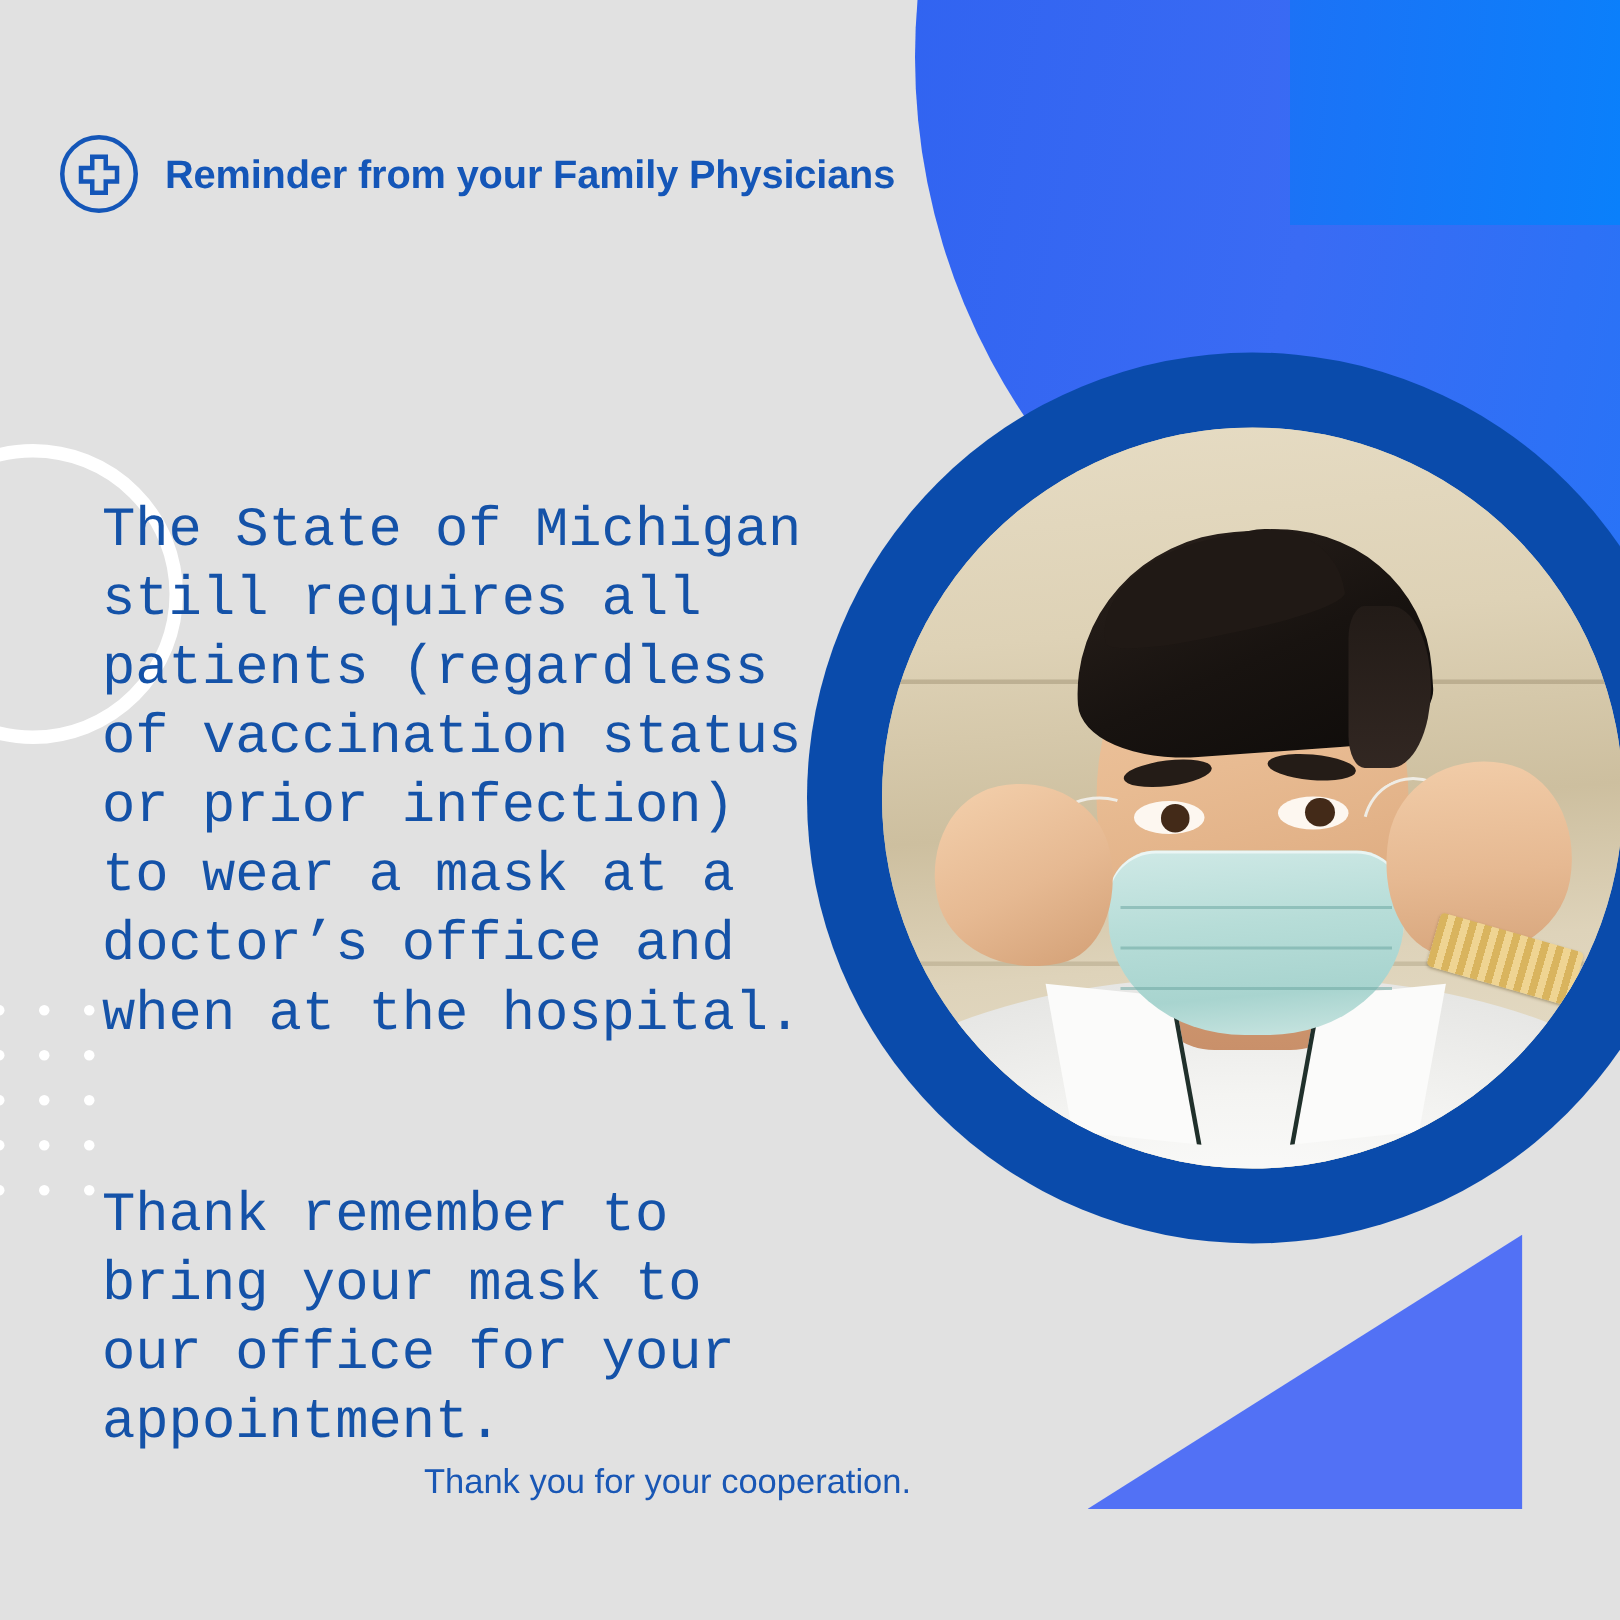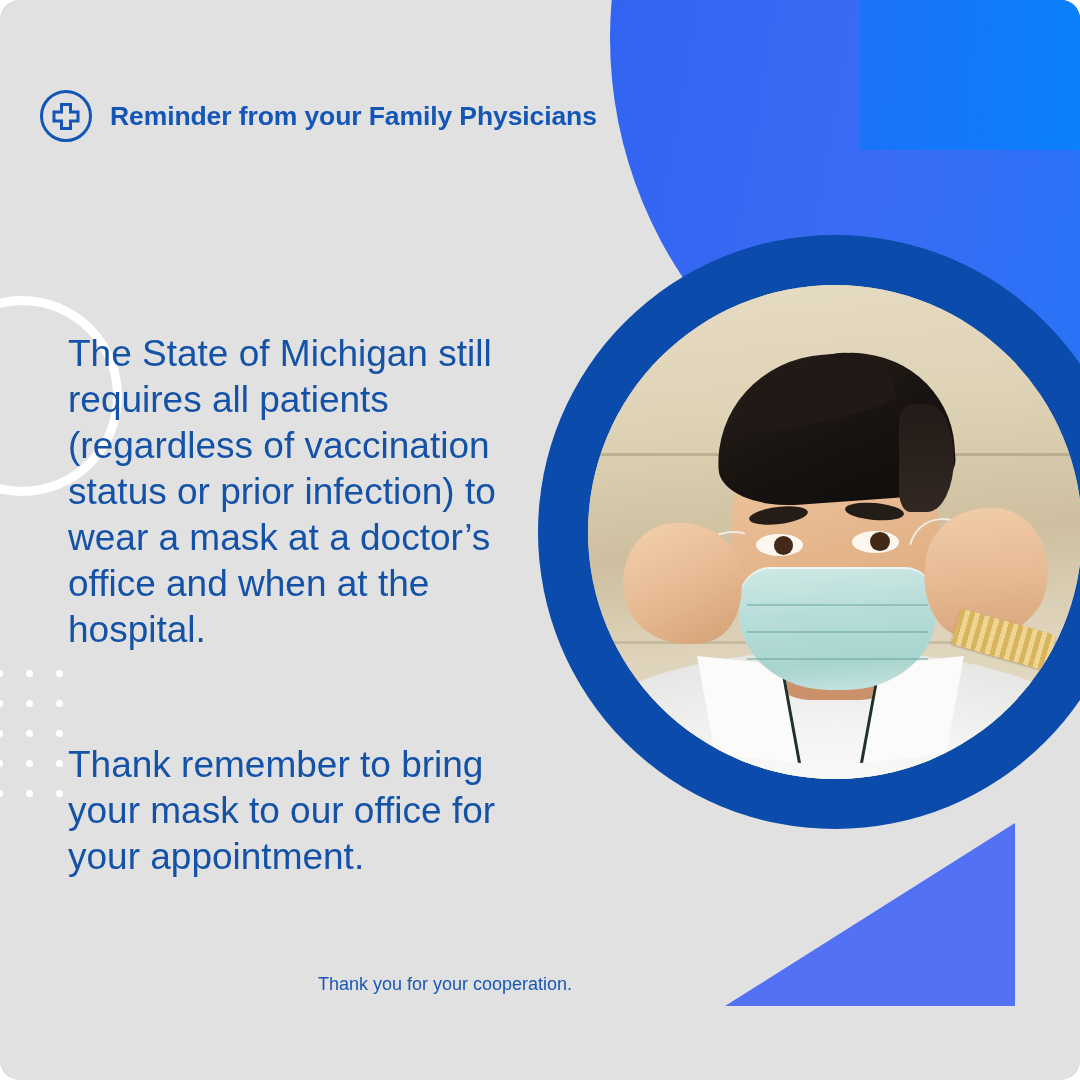--- a/index.html
+++ b/index.html
@@ -10,21 +10,20 @@
   }
   * { box-sizing: border-box; }
 
   #poster {
     position: relative;
     width: 1080px;
     height: 1080px;
     overflow: hidden;
     background: #e1e1e1;
     font-family: "Liberation Sans", sans-serif;
-    border-radius: 19px;
   }
 
   
 
   
   .blob-topright {
     position: absolute;
     left: 610px;
     top: -392px;
     width: 860px;
@@ -312,32 +311,33 @@
   .body-copy {
     position: absolute;
     left: 68px;
     top: 285px;
     width: 470px;
     z-index: 5;
     color: #1452a8;
     font-size: 37px;
     line-height: 1.245;
     white-space: pre-line;
+    font-family: Liberation Mono, monospace;
   }
   .para + .para { margin-top: 42px; }
 
   .footer-note {
     position: absolute;
     left: 0;
     top: 974px;
     width: 890px;
     text-align: center;
     z-index: 5;
     color: #1957b5;
-    font-size: 18px;
+    font-size: 23px;
   }
 </style>
 </head>
 <body>
 
 <div id="poster">
 
   <div class="blob-topright"></div>
   <div class="blob-topright-fill"></div>
   <div class="tri-bottomright"></div>

